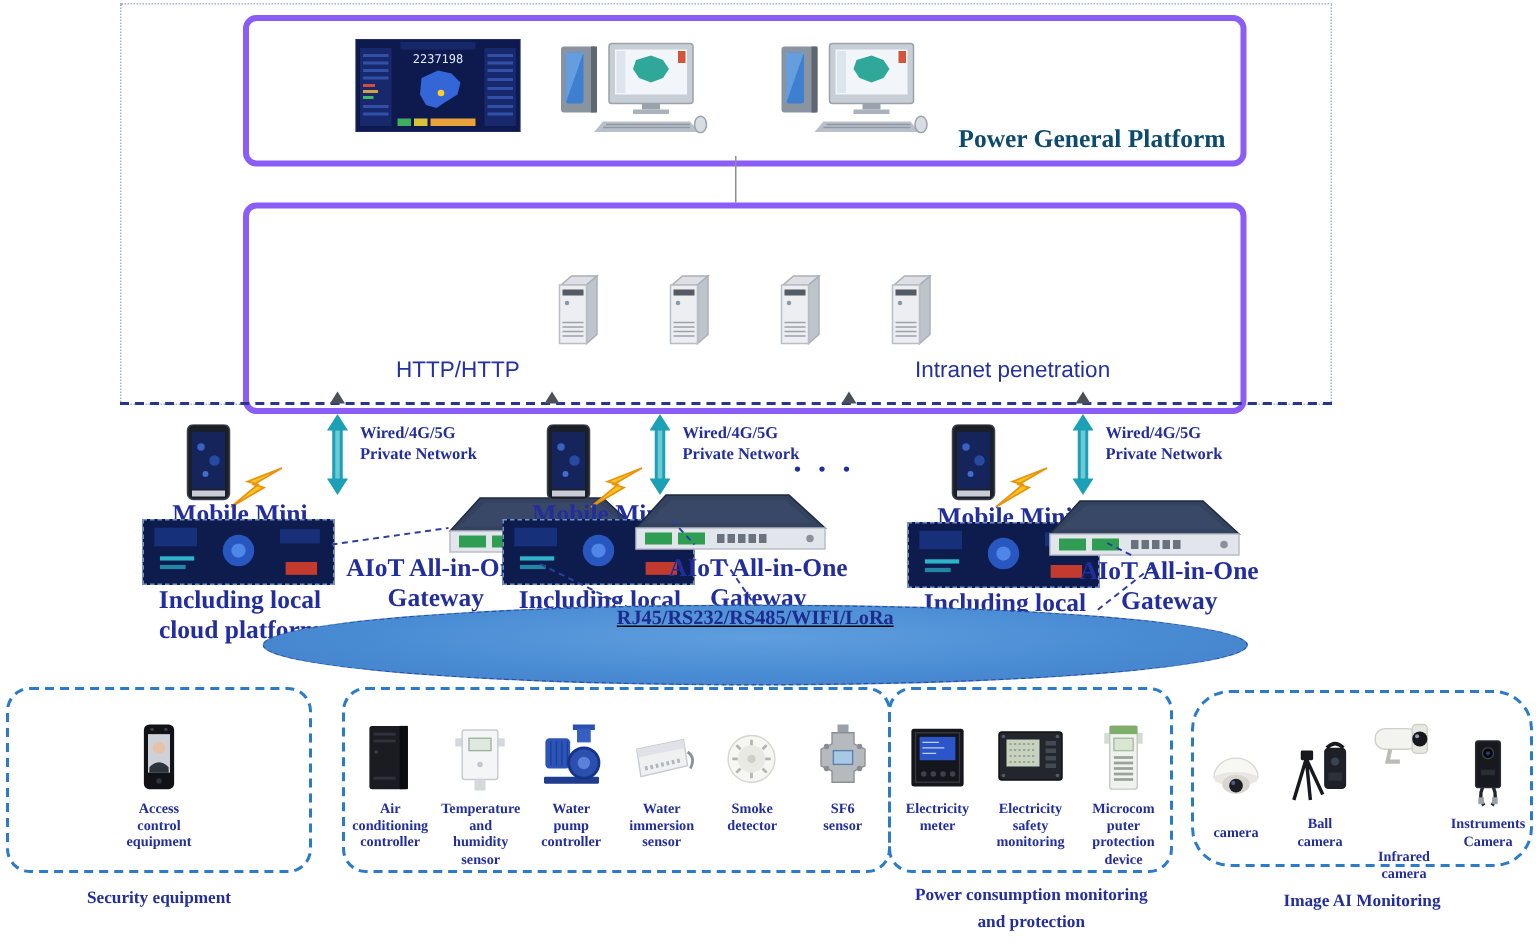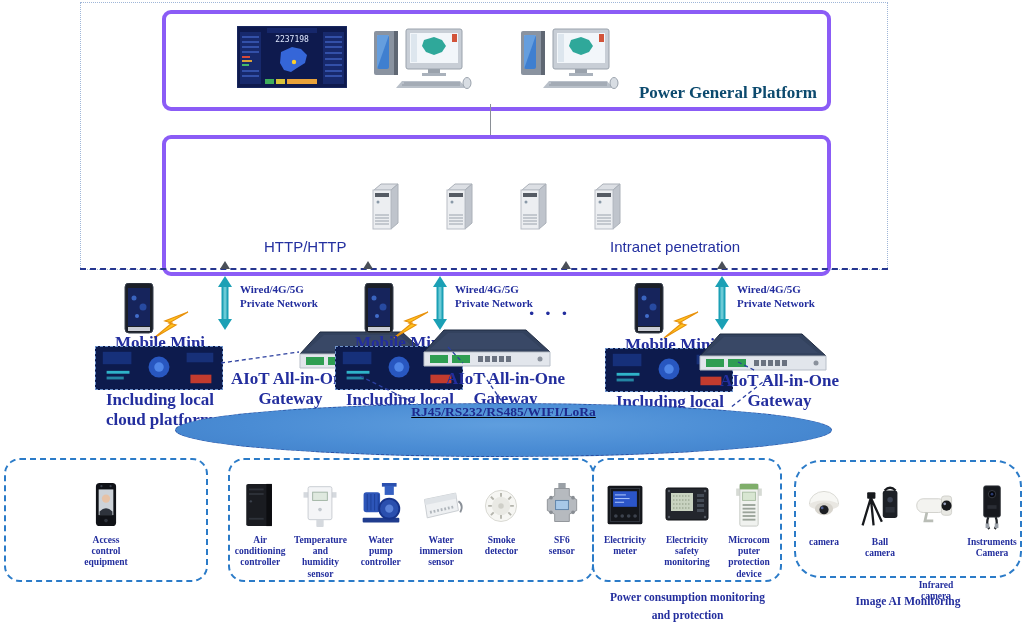--- a/index.html
+++ b/index.html
@@ -34,21 +34,21 @@
   .ellipse{position:absolute;left:175px;top:403px;width:655px;height:52px;border-radius:50%;
            background:radial-gradient(ellipse at 50% 40%, #5f9ede 0%, #4a8cd4 55%, #3f7ec8 100%);
            border:1px dashed #2b4fa0;display:flex;justify-content:center;text-decoration:underline;}
   .ellipse span{font-size:13.5px;font-weight:bold;color:#1d2a8e;}
   
   .group{position:absolute;top:458px;height:124px;border:2px dashed #2b7bc8;border-radius:16px;
          display:flex;align-items:flex-start;justify-content:space-around;padding-top:18px;box-sizing:border-box;}
   .g1{left:4px;width:204px;}
   .g2{left:228px;width:366px;}
   .g3{left:592px;width:190px;}
-  .g4{left:794px;width:228px;border-radius:26px;top:460px;height:118px;}
+  .g4{left:794px;width:228px;border-radius:26px;top:460px;height:118px;align-items:center;}
   .item{display:flex;flex-direction:column;align-items:center;width:60px;}
   .item .thumb{width:50px;height:54px;display:flex;align-items:center;justify-content:center;background:#fff;}
   .dlabel{margin-top:3px;text-align:center;font-size:9.5px;font-weight:bold;color:#232e9e;line-height:1.18;}
   .caption{position:absolute;text-align:center;font-size:11.5px;font-weight:bold;color:#232e9e;line-height:1.6;}
   svg{display:block;}
   .overlay{position:absolute;left:0;top:0;pointer-events:none;}
 </style>
 </head>
 <body>
 
@@ -360,20 +360,21 @@
           <circle cx="24" cy="19" r="4.5" fill="#e7c2a6"></circle>
           <path d="M17 33 Q24 26 31 33 L31 37 L17 37 Z" fill="#2e333c"></path>
           <circle cx="24" cy="43" r="2" fill="#2e333c"></circle>
         </svg>
       </div>
       <div class="dlabel ml">Access
 control
 equipment</div>
     </div>
   </div>
+  <div class="caption" style="left:4px;top:590px;width:204px;">Security equipment</div>
 
   <div class="group g2">
     <div class="item" style="width:58px;">
       <div class="thumb">
         <svg width="44" height="52" viewBox="0 0 48 52">
           <rect x="9" y="3" width="28" height="46" rx="2" fill="#1a1c21"></rect>
             <rect x="31" y="3" width="6" height="46" fill="#0c0d10"></rect>
           <g fill="#2e323a">
               <rect x="12" y="8" width="16" height="2"></rect>
               <rect x="12" y="13" width="16" height="2"></rect>

